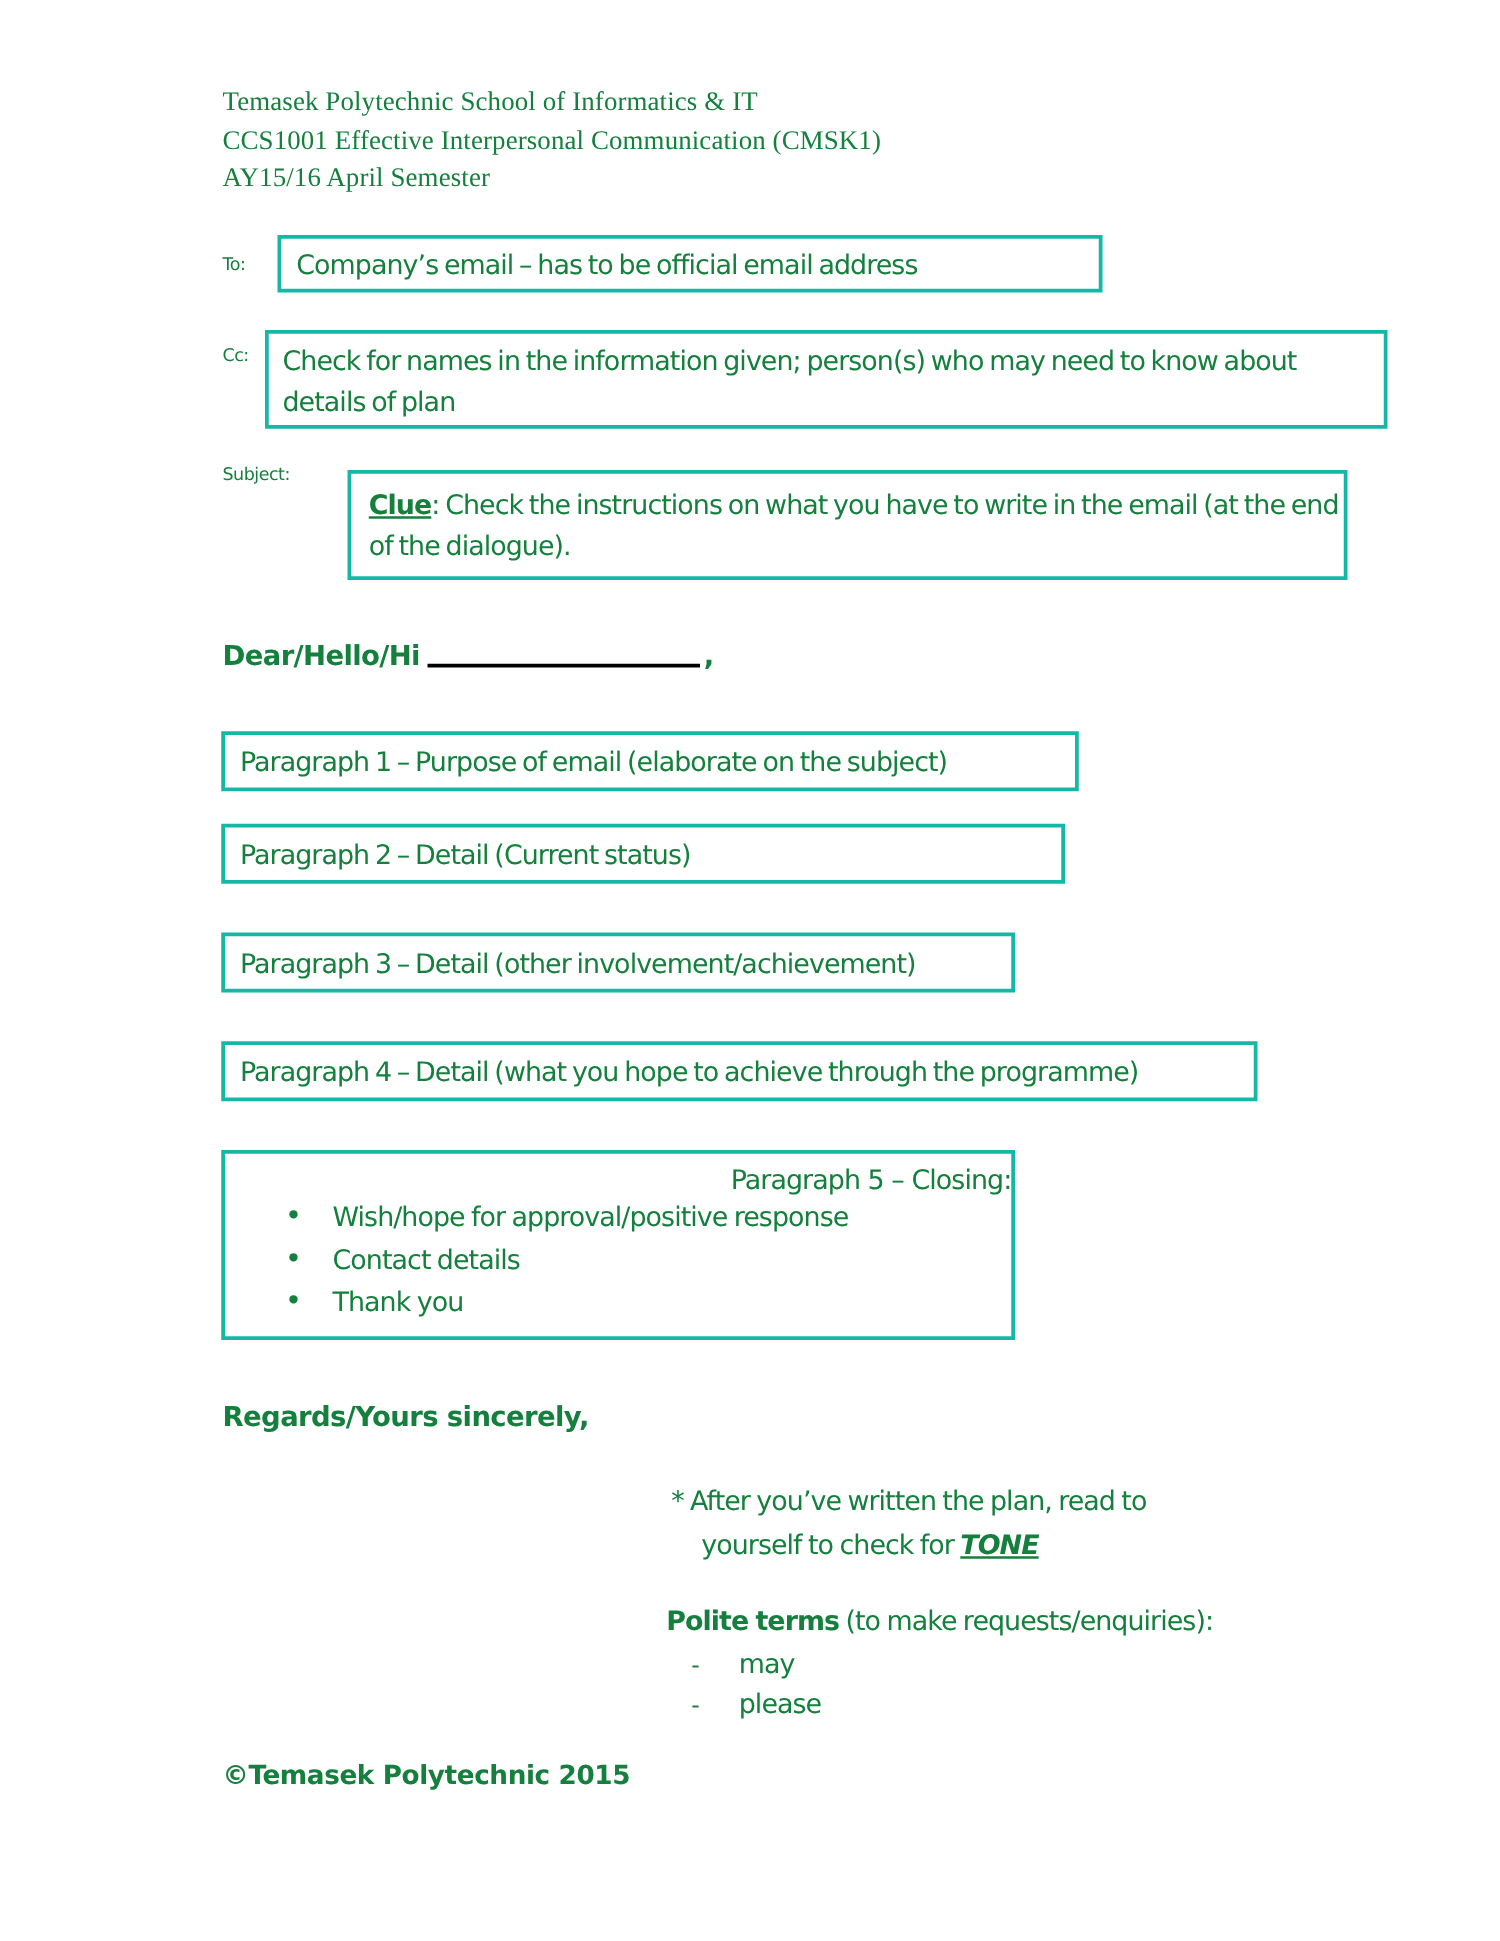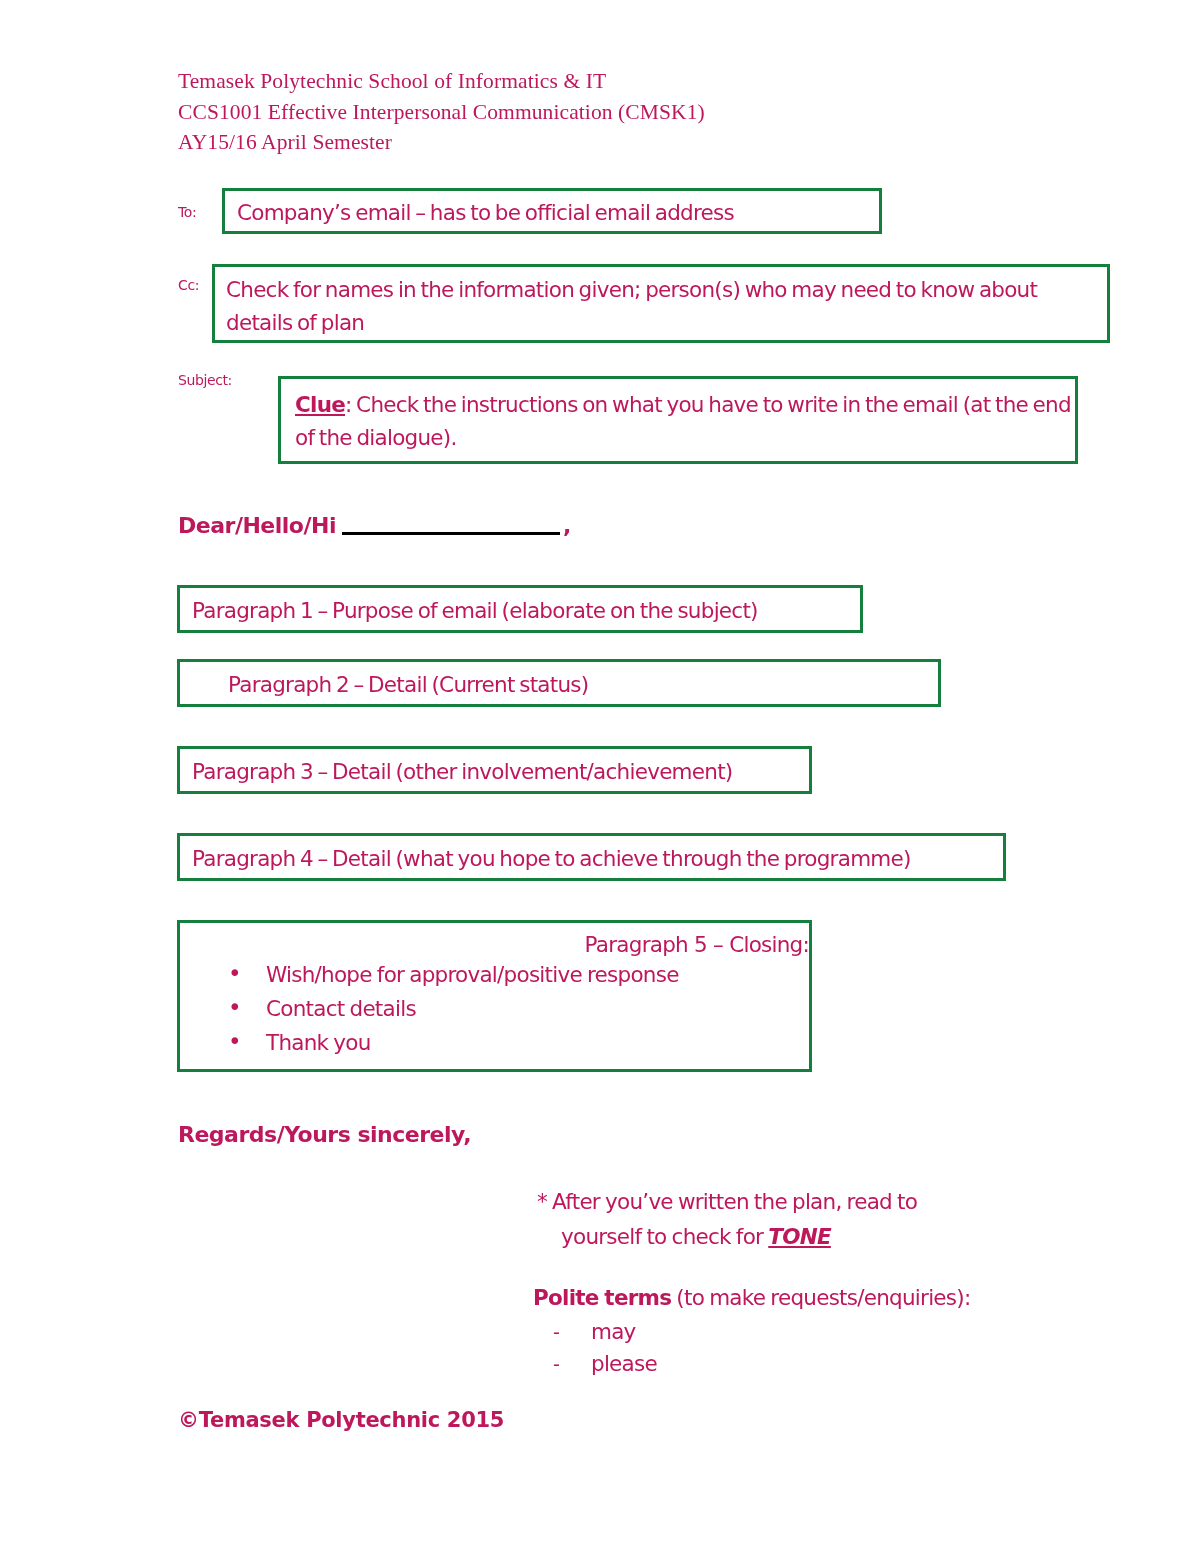--- a/index.html
+++ b/index.html
@@ -6,21 +6,21 @@
   html, body {
     margin: 0;
     padding: 0;
     background: #ffffff;
   }
   .page {
     position: relative;
     width: 1200px;
     height: 1553px;
     background: #ffffff;
-    color: #be185d;
+    color: #15803d;
     overflow: hidden;
     font-family: "DejaVu Sans", sans-serif;
   }
 
   
   .doc-header {
     position: absolute;
     left: 178px;
     top: 66px;
     font-family: "Liberation Serif", "DejaVu Serif", serif;
@@ -36,21 +36,21 @@
     position: absolute;
     font-family: "DejaVu Sans", sans-serif;
     font-weight: 400;
     font-size: 14px;
     letter-spacing: -0.4px;
     white-space: nowrap;
   }
 
   .box {
     position: absolute;
-    border: 3px solid #15803d;
+    border: 3px solid #14b8a6;
     box-sizing: border-box;
     background: #ffffff;
   }
   .box-text {
     font-family: "DejaVu Sans", sans-serif;
     font-weight: 500;
     font-size: 21.5px;
     line-height: 33px;
     letter-spacing: -0.75px;
     word-spacing: -1.5px;
@@ -86,21 +86,21 @@
   #greeting .blank {
     display: inline-block;
     border-bottom: 3px solid #000;
     width: 218px;
     margin: 0 3px 0 6px;
     vertical-align: -2px;
   }
 
   
   #p1-box { left: 177px; top: 585px; width: 686px; height: 48px; }
-  #p2-box { left: 177px; top: 659px; width: 764px; height: 48px; padding-left: 36px; }
+  #p2-box { left: 177px; top: 659px; width: 675px; height: 48px; }
   #p3-box { left: 177px; top: 746px; width: 635px; height: 48px; }
   #p4-box { left: 177px; top: 833px; width: 829px; height: 48px; }
   #p5-box { left: 177px; top: 920px; width: 635px; height: 152px; }
 
   .p-box .box-text { padding: 6px 0 0 12px; }
 
   
   .closing-title {
     padding: 9px 0 0 12px;
     font-family: "DejaVu Sans", sans-serif;

